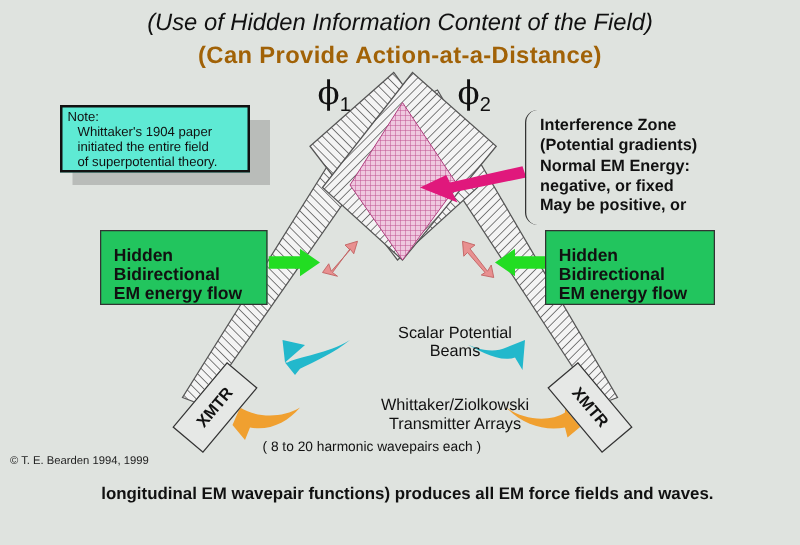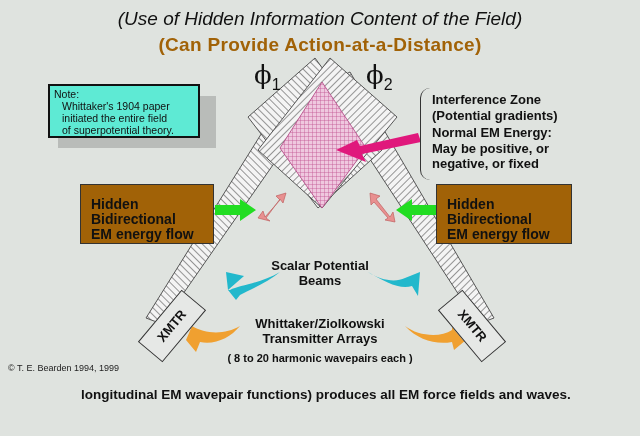--- a/index.html
+++ b/index.html
@@ -7,24 +7,24 @@
   .abs { position:absolute; }
   .title1 { left:0; width:640px; top:8px; text-align:center; font-size:19px; font-weight:normal; font-style:italic; color:#111; }
   .title2 { left:0; width:640px; top:34px; text-align:center; font-size:19px; font-weight:bold; color:#a16207; letter-spacing:0.3px; }
   .note-shadow { left:58px; top:96px; width:158px; height:52px; background:#b9bcb9; }
   .note { left:48px; top:84px; width:152px; height:54px; background:#5eead4; border:2px solid #111; font-size:10.5px; line-height:12px; color:#111; padding:2px 4px; box-sizing:border-box; }
   .note .l2 { padding-left:8px; }
   .phi { font-size:26px; color:#111; font-family:"DejaVu Serif", serif; }
   .phi sub { font-size:16px; font-family:"Liberation Sans", sans-serif; }
   .interf { left:432px; top:92px; font-size:13px; font-weight:bold; color:#111; line-height:15.5px; }
   .brace { left:420px; top:88px; width:10px; height:92px; border-left:1.5px solid #333; border-radius:10px 0 0 10px; }
-  .hbox { background:#a16207; border:1.5px solid #333; font-size:14px; font-weight:bold; color:#111; line-height:15px; padding:12px 10px; box-sizing:border-box; }
+  .hbox { background:#22c55e; border:1.5px solid #333; font-size:14px; font-weight:bold; color:#111; line-height:15px; padding:12px 10px; box-sizing:border-box; }
   .hbox-left { left:80px; top:184px; width:134px; height:60px; }
   .hbox-right { left:436px; top:184px; width:136px; height:60px; }
-  .center-label { font-size:13px; font-weight:bold; text-align:center; color:#111; line-height:15px; }
+  .center-label { font-size:13px; font-weight:normal; text-align:center; color:#111; line-height:15px;margin-left:44px; }
   .xmtr { width:66px; height:30px; border:1.2px solid #333; background:#e6e8e6; font-weight:bold; font-size:13px; text-align:center; line-height:30px; color:#111; }
   .copyright { left:8px; top:363px; font-size:9px; color:#222; }
   .caption { left:24px; top:386px; font-size:13.5px; font-weight:bold; color:#111; line-height:17px; }
   .caption .c2 { padding-left:57px; }
   svg.diag { position:absolute; left:0; top:0; }
 </style>
 </head>
 <body>
 
 <svg class="diag" width="640" height="436">
@@ -82,22 +82,22 @@
 </div>
 
 <div class="abs phi" style="left:254px; top:60px;"><span>ϕ</span><sub>1</sub></div>
 <div class="abs phi" style="left:366px; top:60px;"><span>ϕ</span><sub>2</sub></div>
 
 <div class="abs brace"></div>
 <div class="abs interf">
   <div>Interference  Zone</div>
   <div>(Potential gradients)</div>
   <div style="margin-top:2px">Normal EM Energy:</div>
+  <div>negative, or fixed</div>
   <div>May be positive, or</div>
-  <div>negative, or fixed</div>
 </div>
 
 <div class="abs hbox hbox-left">
   <div>Hidden</div>
   <div>Bidirectional</div>
   <div>EM energy flow</div>
 </div>
 <div class="abs hbox hbox-right">
   <div>Hidden</div>
   <div>Bidirectional</div>
@@ -109,19 +109,19 @@
   <div>Beams</div>
 </div>
 
 <div class="abs xmtr" style="left:138px; top:310px; transform:rotate(-50deg);">XMTR</div>
 <div class="abs xmtr" style="left:438px; top:310px; transform:rotate(50deg);">XMTR</div>
 
 <div class="abs center-label" style="left:240px; top:316px; width:160px;">
   <div>Whittaker/Ziolkowski</div>
   <div>Transmitter Arrays</div>
 </div>
-<div class="abs" style="left:210px; top:352px; width:220px; text-align:center; font-size:11px; font-weight:bold; color:#111;">( 8 to 20 harmonic wavepairs each )</div>
+<div class="abs" style="left:210px; top:352px; width:220px; text-align:left; font-size:11px; font-weight:normal; color:#111;">( 8 to 20 harmonic wavepairs each )</div>
 
 <div class="abs copyright">© T. E. Bearden 1994, 1999</div>
 
 <div class="abs caption">
   <div class="c2">longitudinal EM wavepair functions) produces all EM force fields and waves.</div>
 </div>
 
 </body></html>

